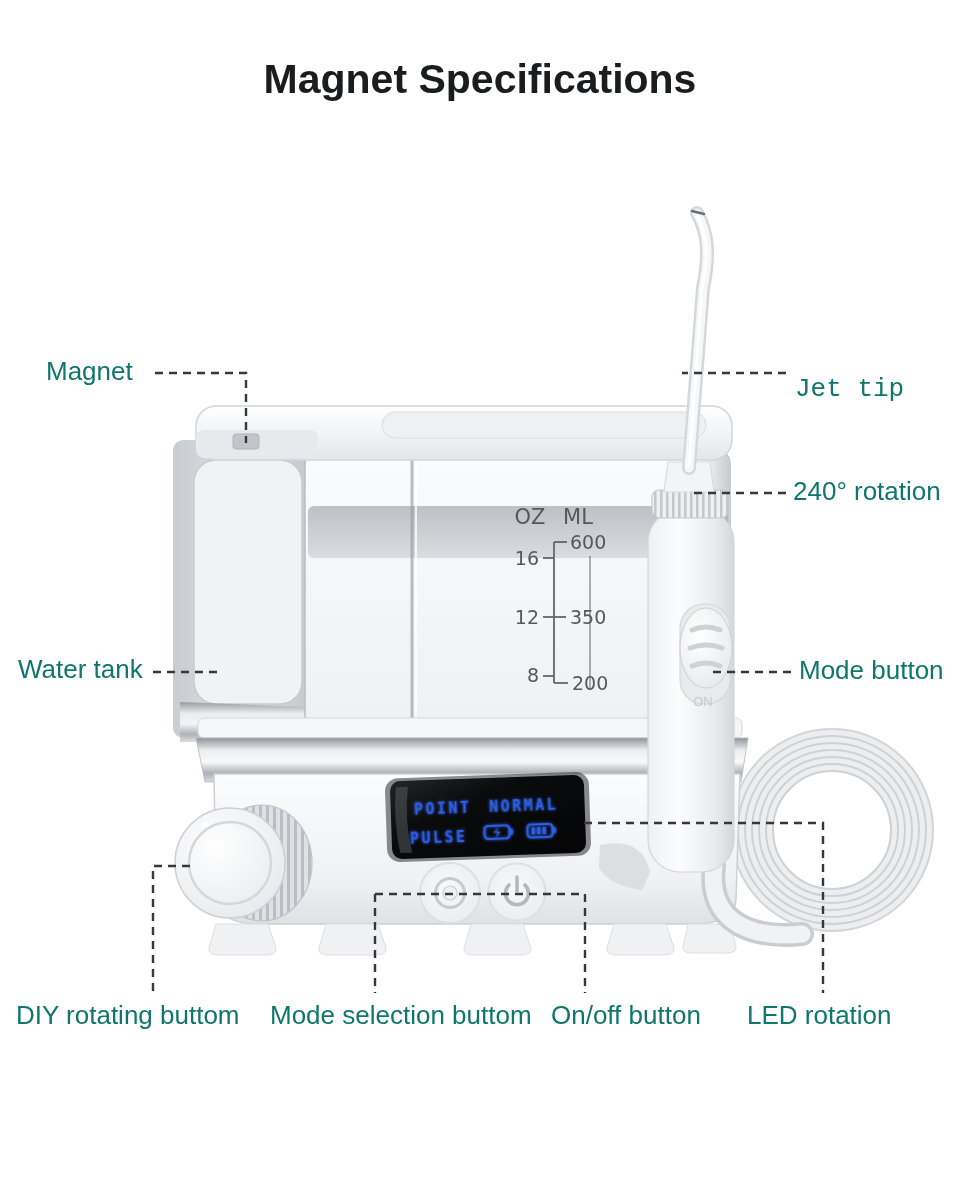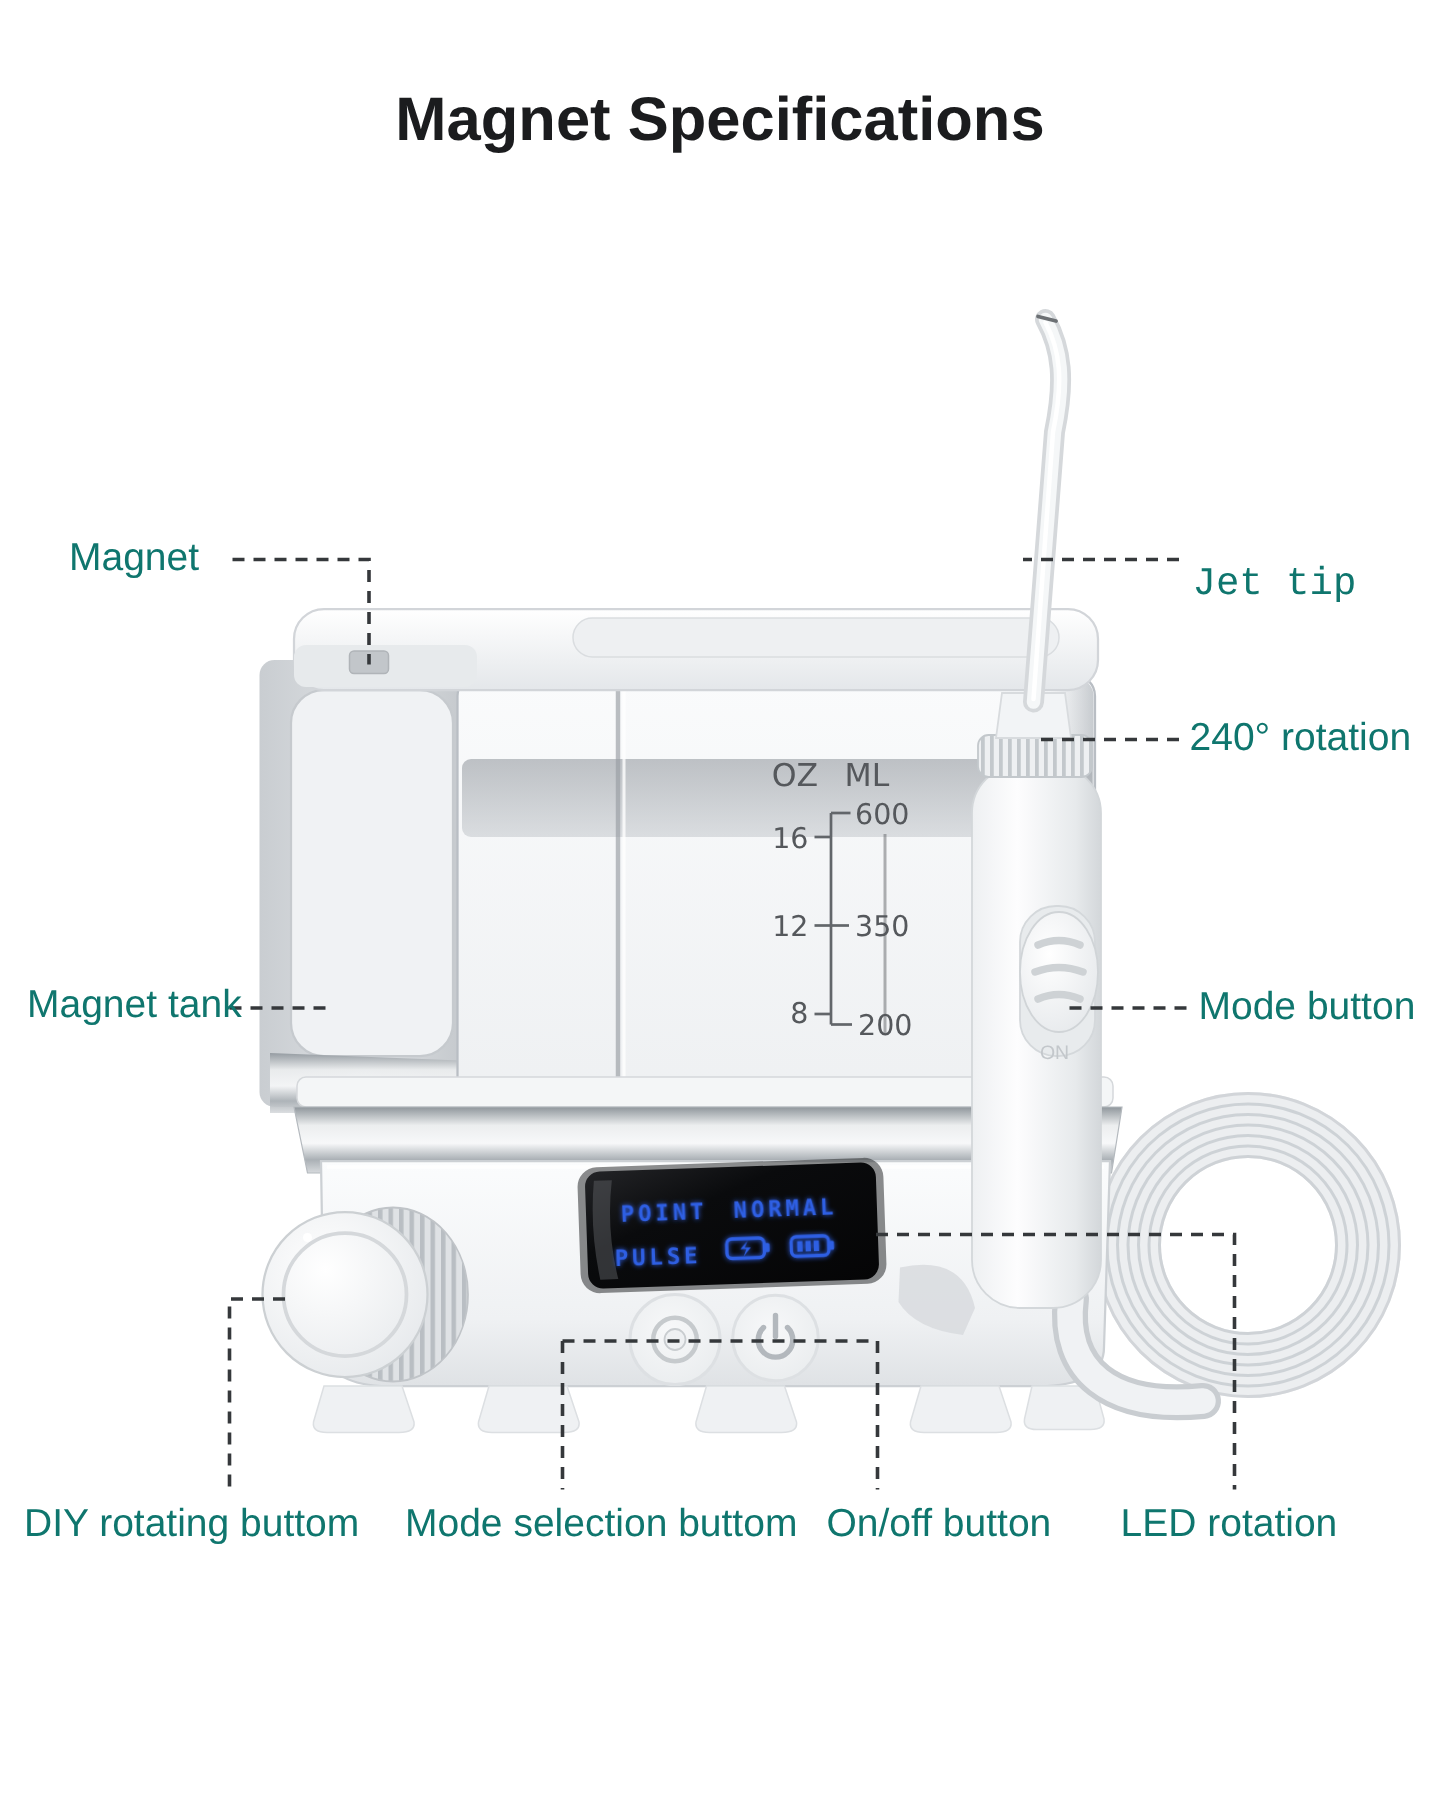--- a/index.html
+++ b/index.html
@@ -244,20 +244,20 @@
       <path d="M375 894 H585"></path>
       <path d="M375 894 V993"></path>
       <path d="M585 894 V993"></path>
       <path d="M584 823 H823 V993"></path>
     </g>
   </svg>
 
   <div class="part-label" style="left:46px;top:357px;">Magnet</div>
   <div class="part-label" style="left:795px;top:375px;font-family:Liberation Mono, monospace;">Jet tip</div>
   <div class="part-label" style="left:793px;top:477px;">240° rotation</div>
-  <div class="part-label" style="left:18px;top:655px;">Magnet tank</div>
+  <div class="part-label" style="left:18px;top:655px;">Water tank</div>
   <div class="part-label" style="left:799px;top:656px;">Mode button</div>
   <div class="part-label" style="left:270px;top:1001px;">Mode selection buttom</div>
   <div class="part-label" style="left:16px;top:1001px;">DIY rotating buttom</div>
   <div class="part-label" style="left:551px;top:1001px;">On/off button</div>
   <div class="part-label" style="left:747px;top:1001px;">LED rotation</div>
 
 </div>
 
 </body></html>

